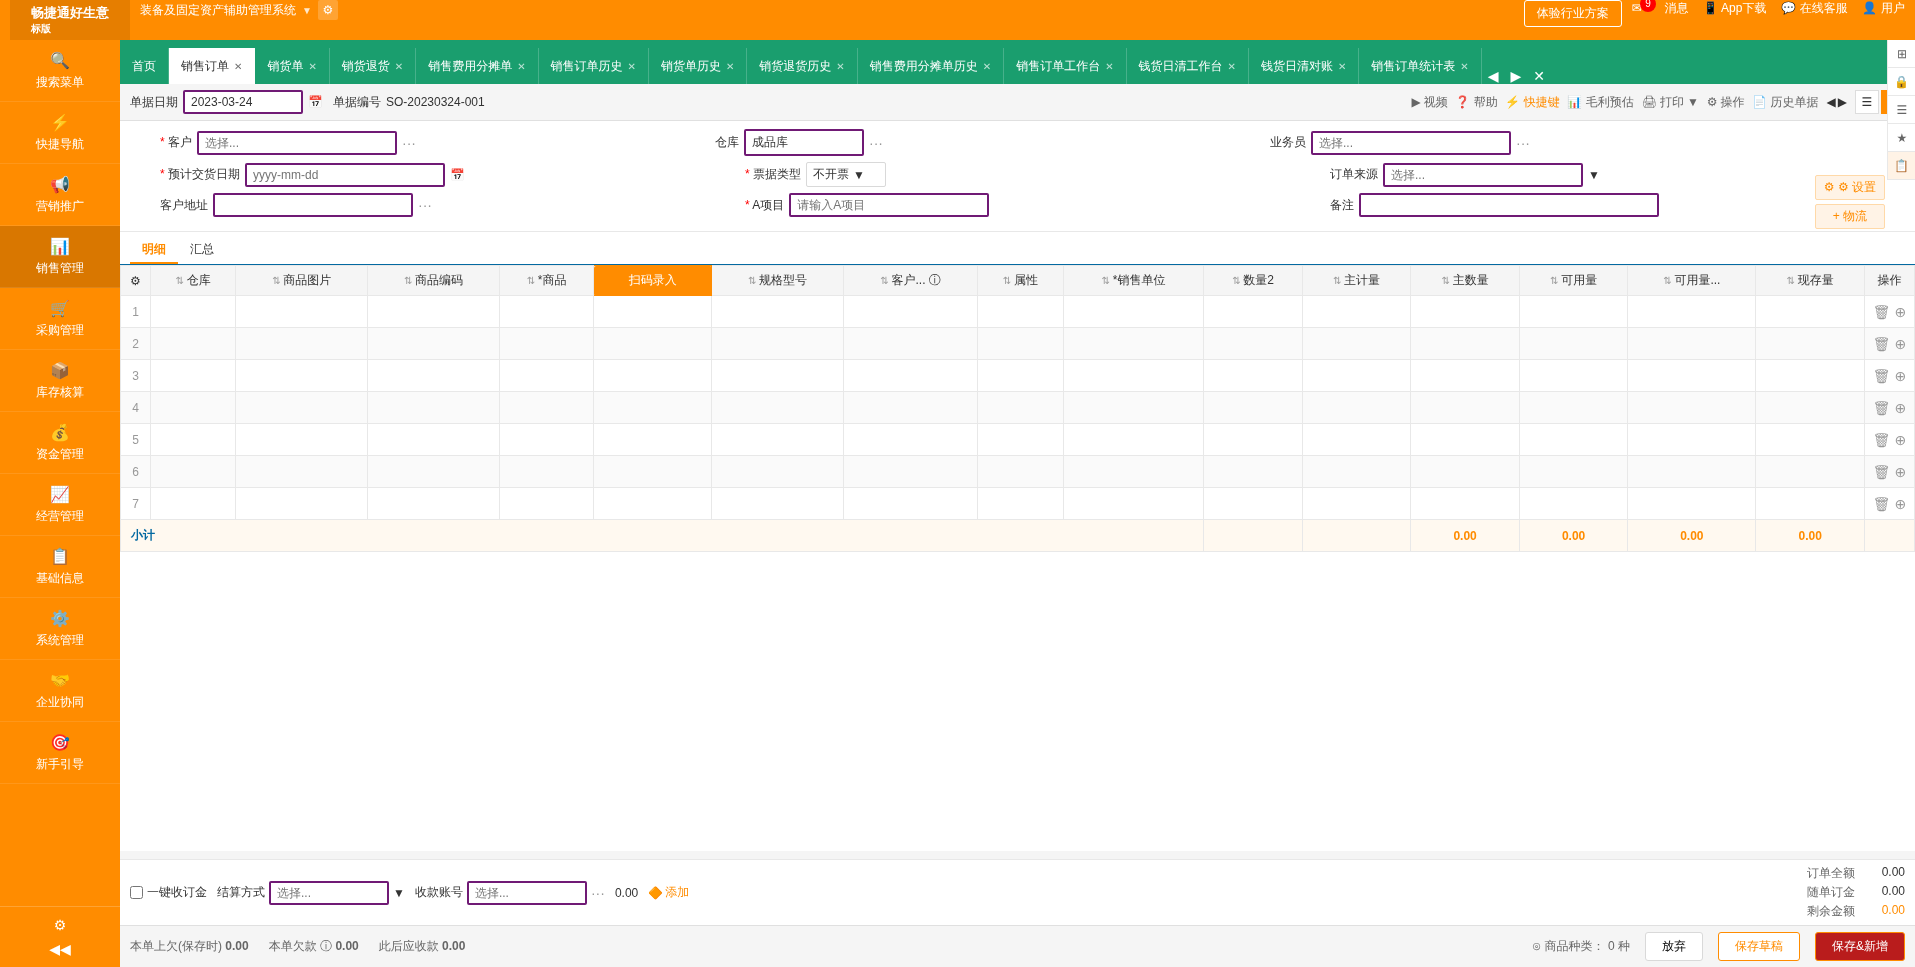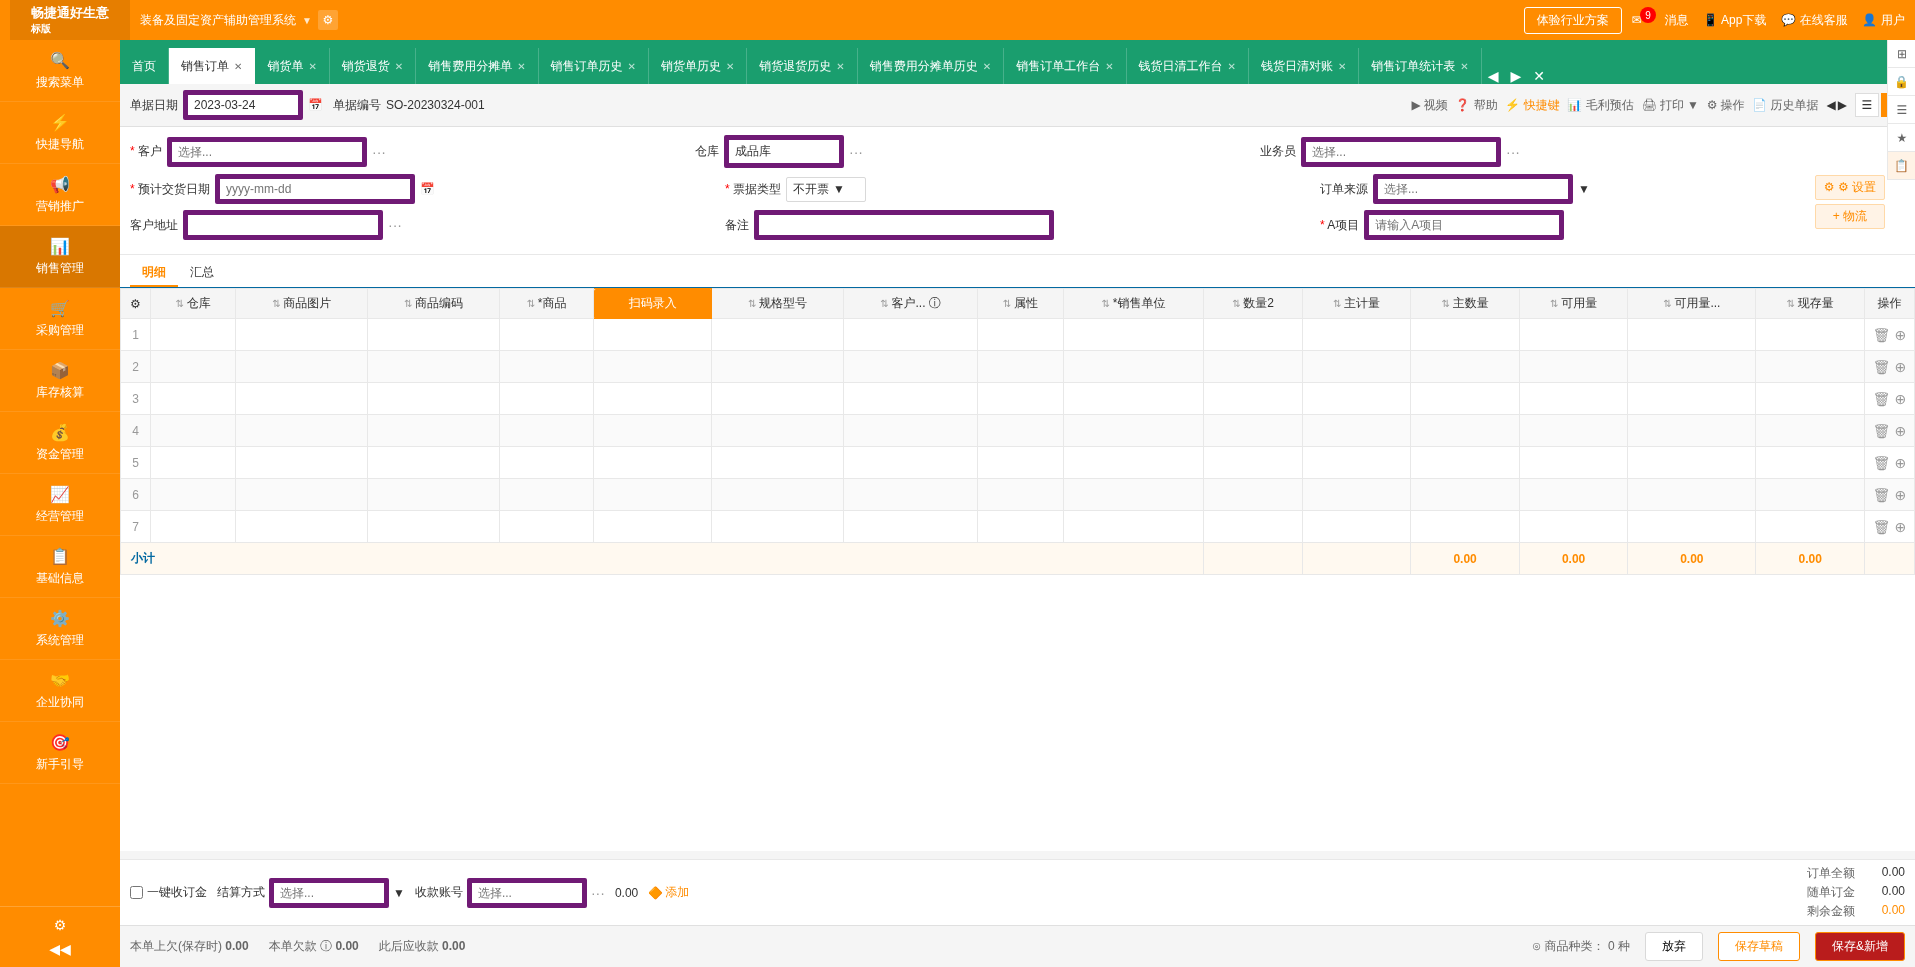--- a/index.html
+++ b/index.html
@@ -3,21 +3,21 @@
   <meta charset="utf-8">
   <style>
     * { box-sizing: border-box; margin: 0; padding: 0; font-family: 'Microsoft YaHei', Arial, sans-serif; }
     body { background: #f0f2f5; font-size: 12px; color: #333; overflow: hidden; }
     
     
     .top-header {
       height: 40px;
       background: #ff8c00;
       display: flex;
-      align-items: center;
+      align-items: flex-start;
       padding: 0 10px;
       gap: 10px;
       position: fixed;
       top: 0; left: 0; right: 0;
       z-index: 100;
     }
     .logo-area {
       width: 120px;
       background: #e67e00;
       height: 40px;
@@ -212,38 +212,39 @@
       background: white;
       padding: 8px 10px;
       border-bottom: 1px solid #e8e8e8;
       flex-shrink: 0;
     }
     .form-row {
       display: flex;
       align-items: center;
       margin-bottom: 6px;
       gap: 10px;
+      margin-left: 30px;
     }
     .form-field {
       display: flex;
       align-items: center;
       gap: 5px;
       flex: 1;
     }
     .form-label {
       color: #333;
       white-space: nowrap;
       font-size: 12px;
     }
     .form-label.required::before {
       content: '* ';
       color: red;
     }
     .form-input {
-      border: 5px solid #701a75;
+      border: 2px solid #701a75;
       padding: 3px 6px;
       font-size: 12px;
       border-radius: 2px;
       background: white;
       min-width: 120px;
     }
     .form-select-display {
       border: 1px solid #d9d9d9;
       padding: 3px 6px;
       font-size: 12px;
@@ -699,26 +700,26 @@
         </div>
       </div>
 
       <div class="form-row">
         <div class="form-field">
           <span class="form-label">客户地址</span>
           <input class="form-input" style="min-width: 200px;">
           <span class="dots-btn">···</span>
         </div>
         <div class="form-field">
+          <span class="form-label required">A项目</span>
+          <input class="form-input" style="min-width: 200px;" placeholder="请输入A项目">
+        </div>
+        <div class="form-field">
           <span class="form-label">备注</span>
           <input class="form-input" style="min-width: 300px;">
-        </div>
-        <div class="form-field">
-          <span class="form-label required">A项目</span>
-          <input class="form-input" style="min-width: 200px;" placeholder="请输入A项目">
         </div>
       </div>
 
     </div>
 
     <div style="position:absolute;right:30px;top:175px;display:flex;flex-direction:column;gap:4px;z-index:10;">
       <button class="fixed-orange-btn">
         <span>⚙</span>
         <span>⚙ 设置</span>
       </button>

